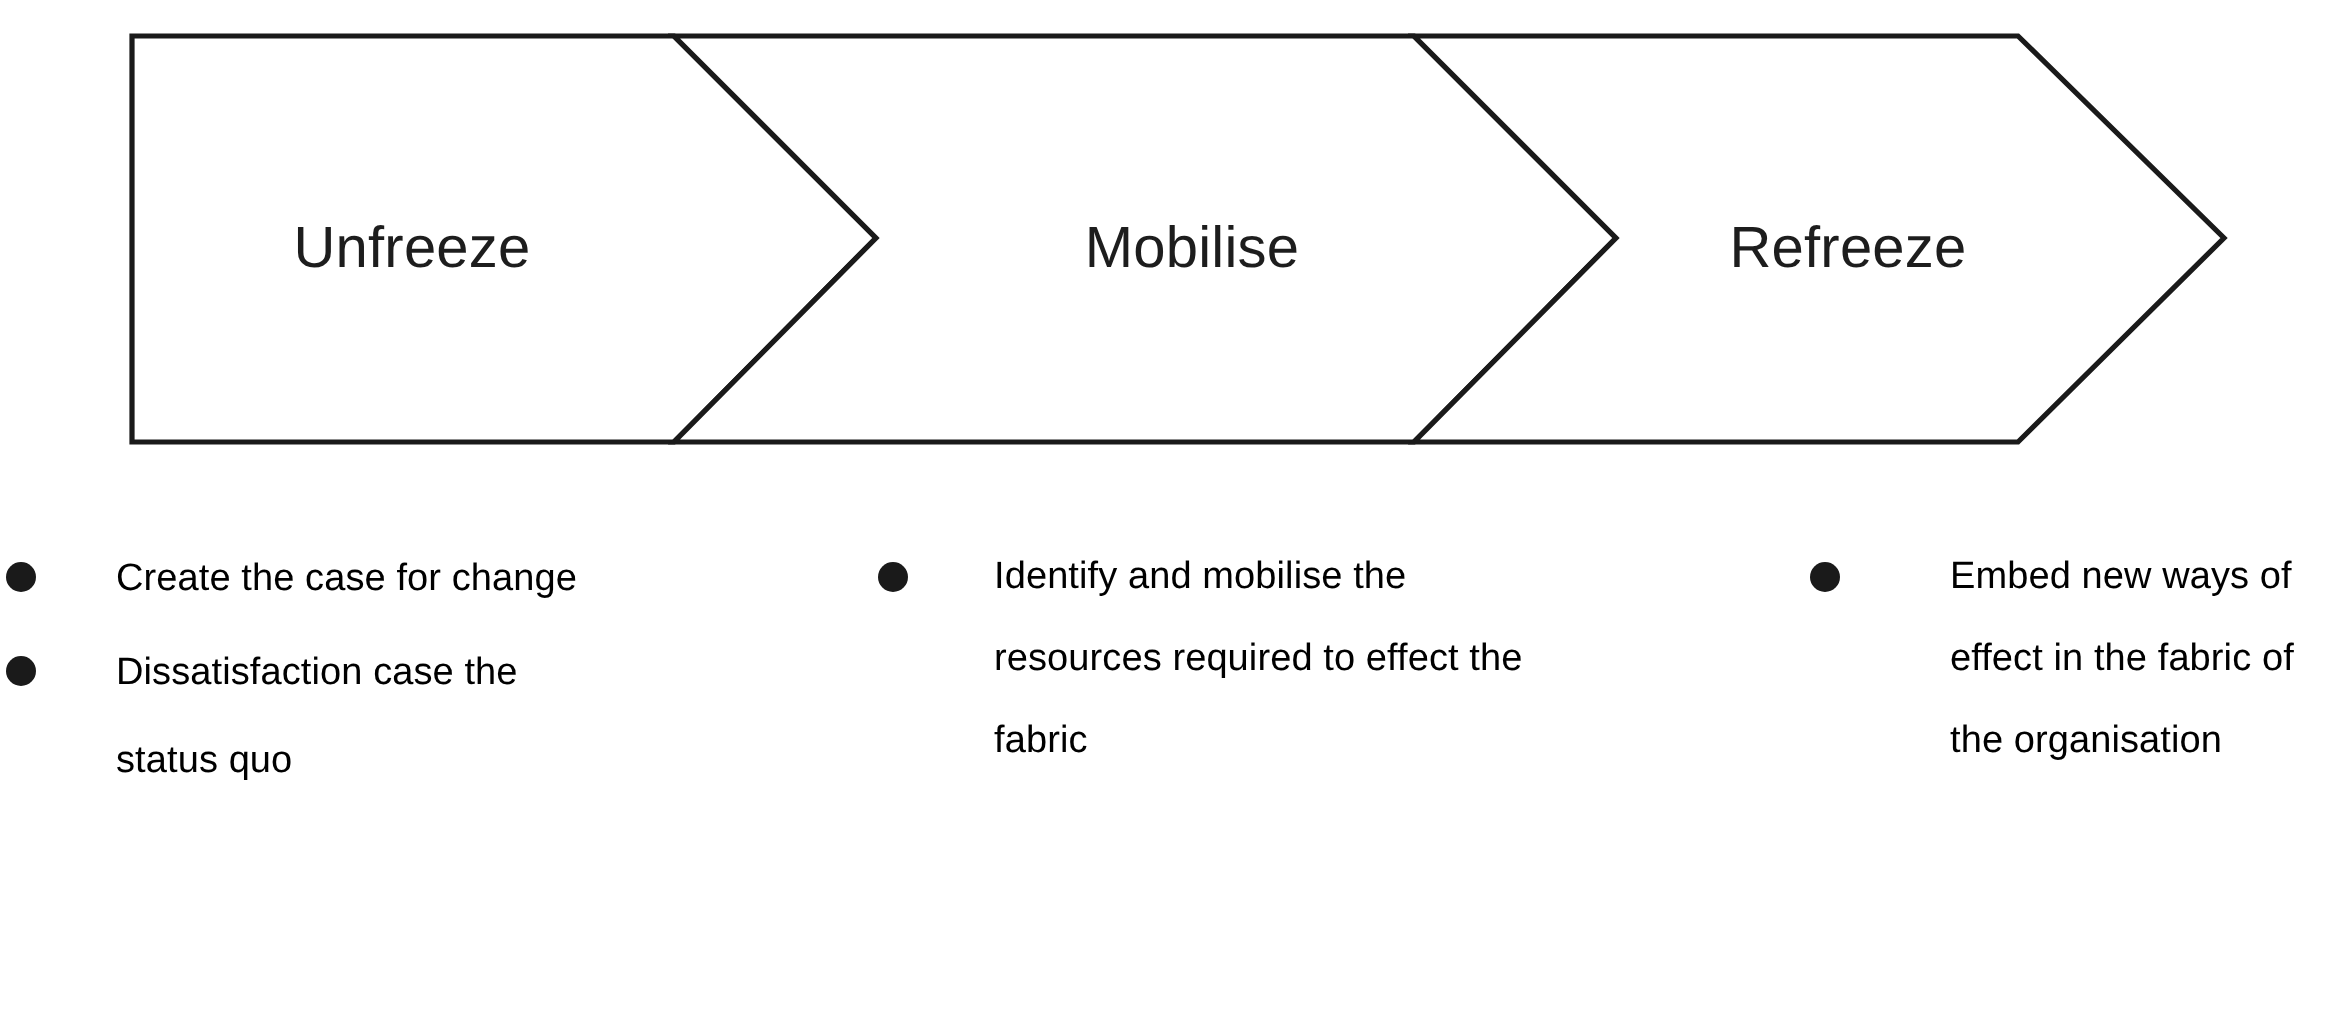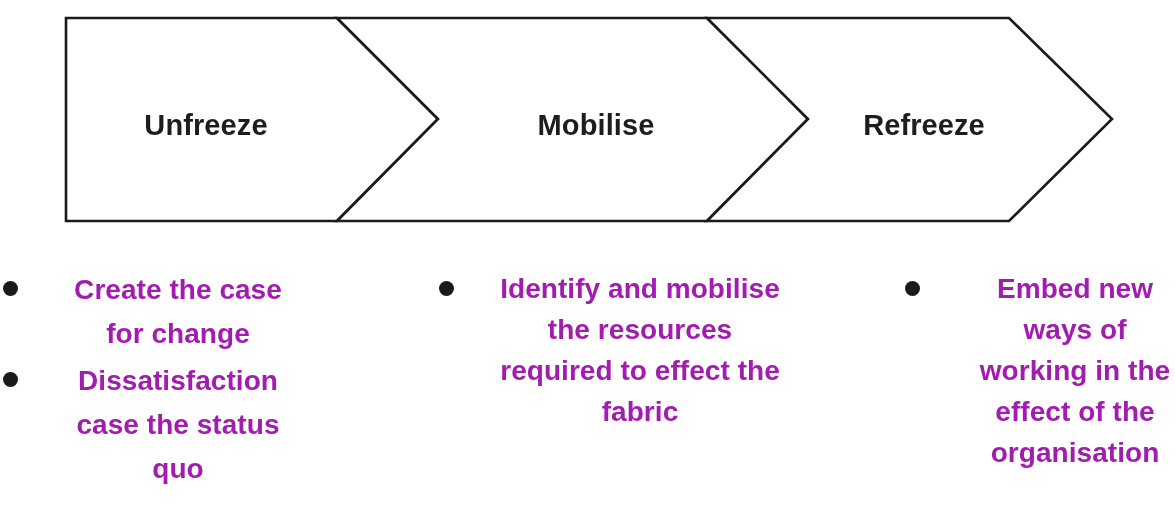--- a/index.html
+++ b/index.html
@@ -15,21 +15,20 @@
     font-family: "Liberation Sans", sans-serif;
     color: #1a1a1a;
   }
 
   #process-diagram {
     position: absolute;
     left: 0;
     top: 0;
     width: 1175px;
     height: 511px;
-    font-weight: bold;
   }
 
   
   .chevron-band {
     position: absolute;
     left: 0;
     top: 0;
     width: 1175px;
     height: 245px;
   }
@@ -84,25 +83,24 @@
     height: 15px;
     border-radius: 50%;
     background: #1a1a1a;
   }
   #bullet-col-0 .bullet-dot { left: 3px; }
   #bullet-col-1 .bullet-dot { left: 9px; }
   #bullet-col-2 .bullet-dot { left: 2px; }
 
   .bullet-text {
     display: block;
-    font-size: 28px;
+    font-size: 19px;
     line-height: 41px;
-    color: #a21caf;
+    color: #000000;
     letter-spacing: 0.05px;
-    text-align: center;
   }
   #bullet-col-0 .bullet-text { margin-left: 58px; width: 240px; line-height: 44px; }
   #bullet-col-1 .bullet-text { margin-left: 67px; width: 286px; }
   #bullet-col-2 .bullet-text { margin-left: 72px; width: 200px; }
 </style>
 </head>
 <body>
 
 <div id="process-diagram">
 
@@ -141,17 +139,17 @@
     <div class="bullet-item">
       <span class="bullet-dot"></span>
       <span class="bullet-text">Identify and mobilise the resources required to effect the fabric</span>
     </div>
   </div>
 
   <div class="bullet-col" id="bullet-col-2">
 
     <div class="bullet-item">
       <span class="bullet-dot"></span>
-      <span class="bullet-text">Embed new ways of working in the effect of the organisation</span>
+      <span class="bullet-text">Embed new ways of effect in the fabric of the organisation</span>
     </div>
   </div>
 
 </div>
 
 </body></html>

